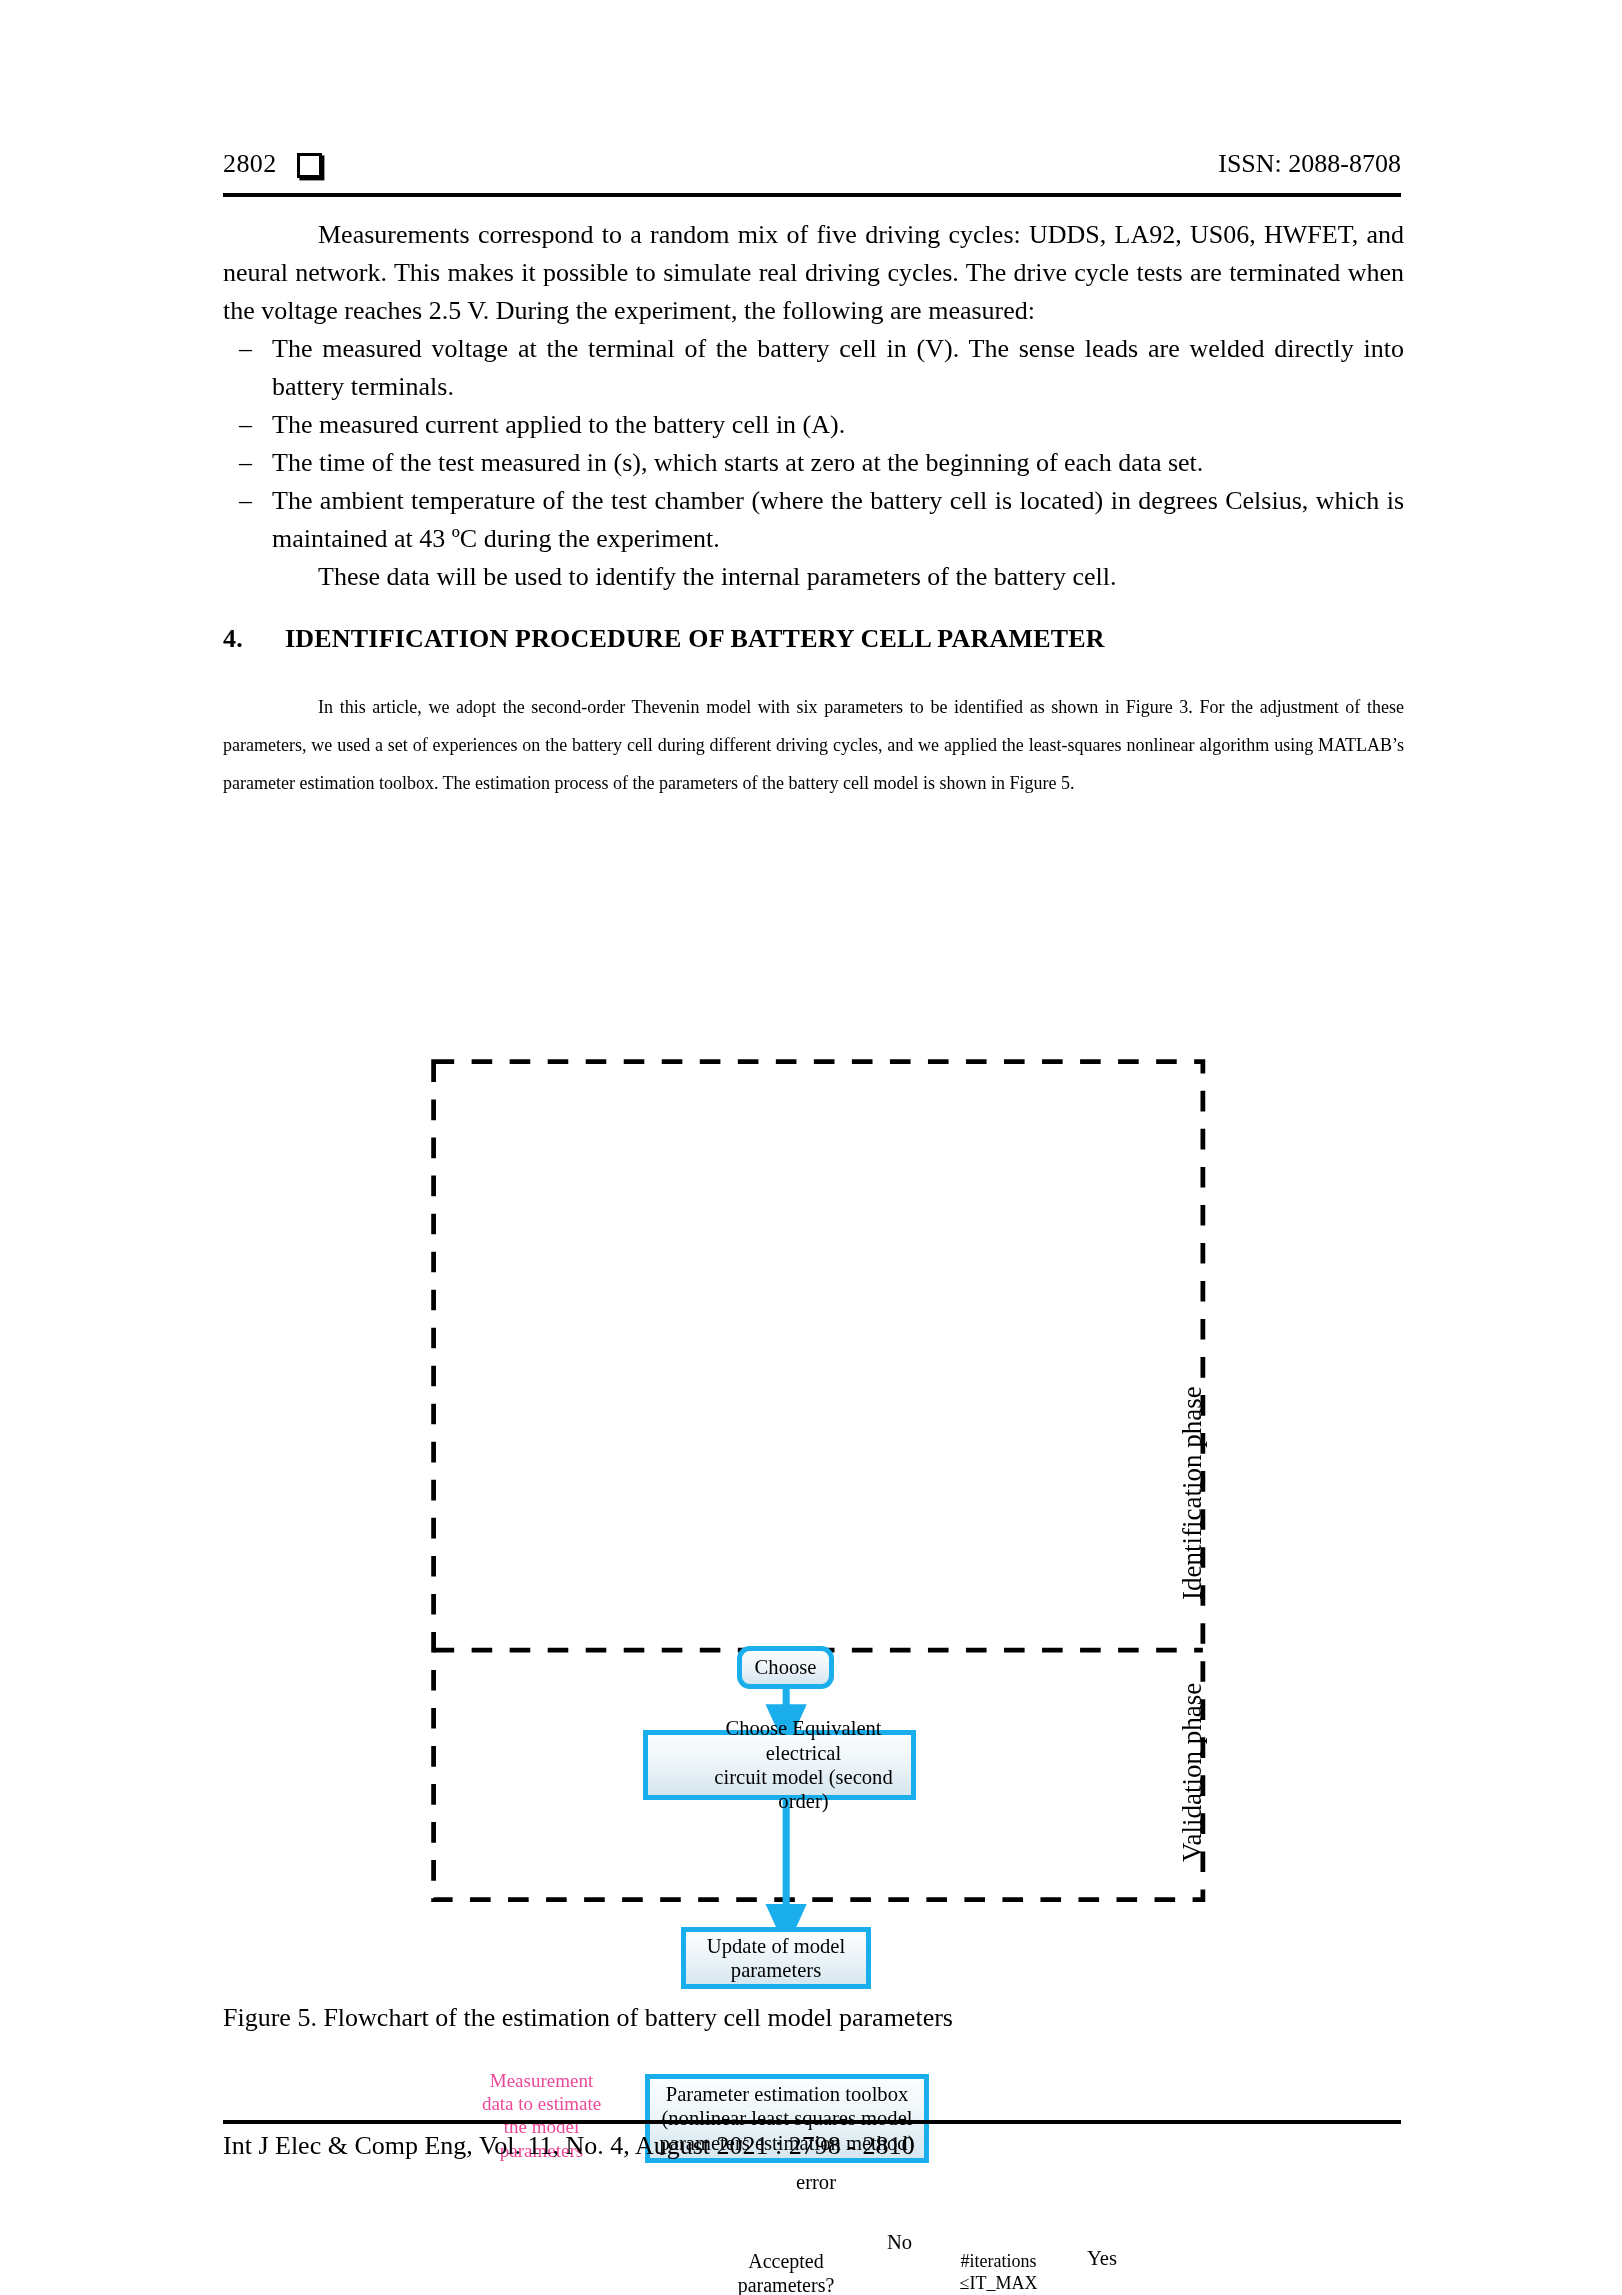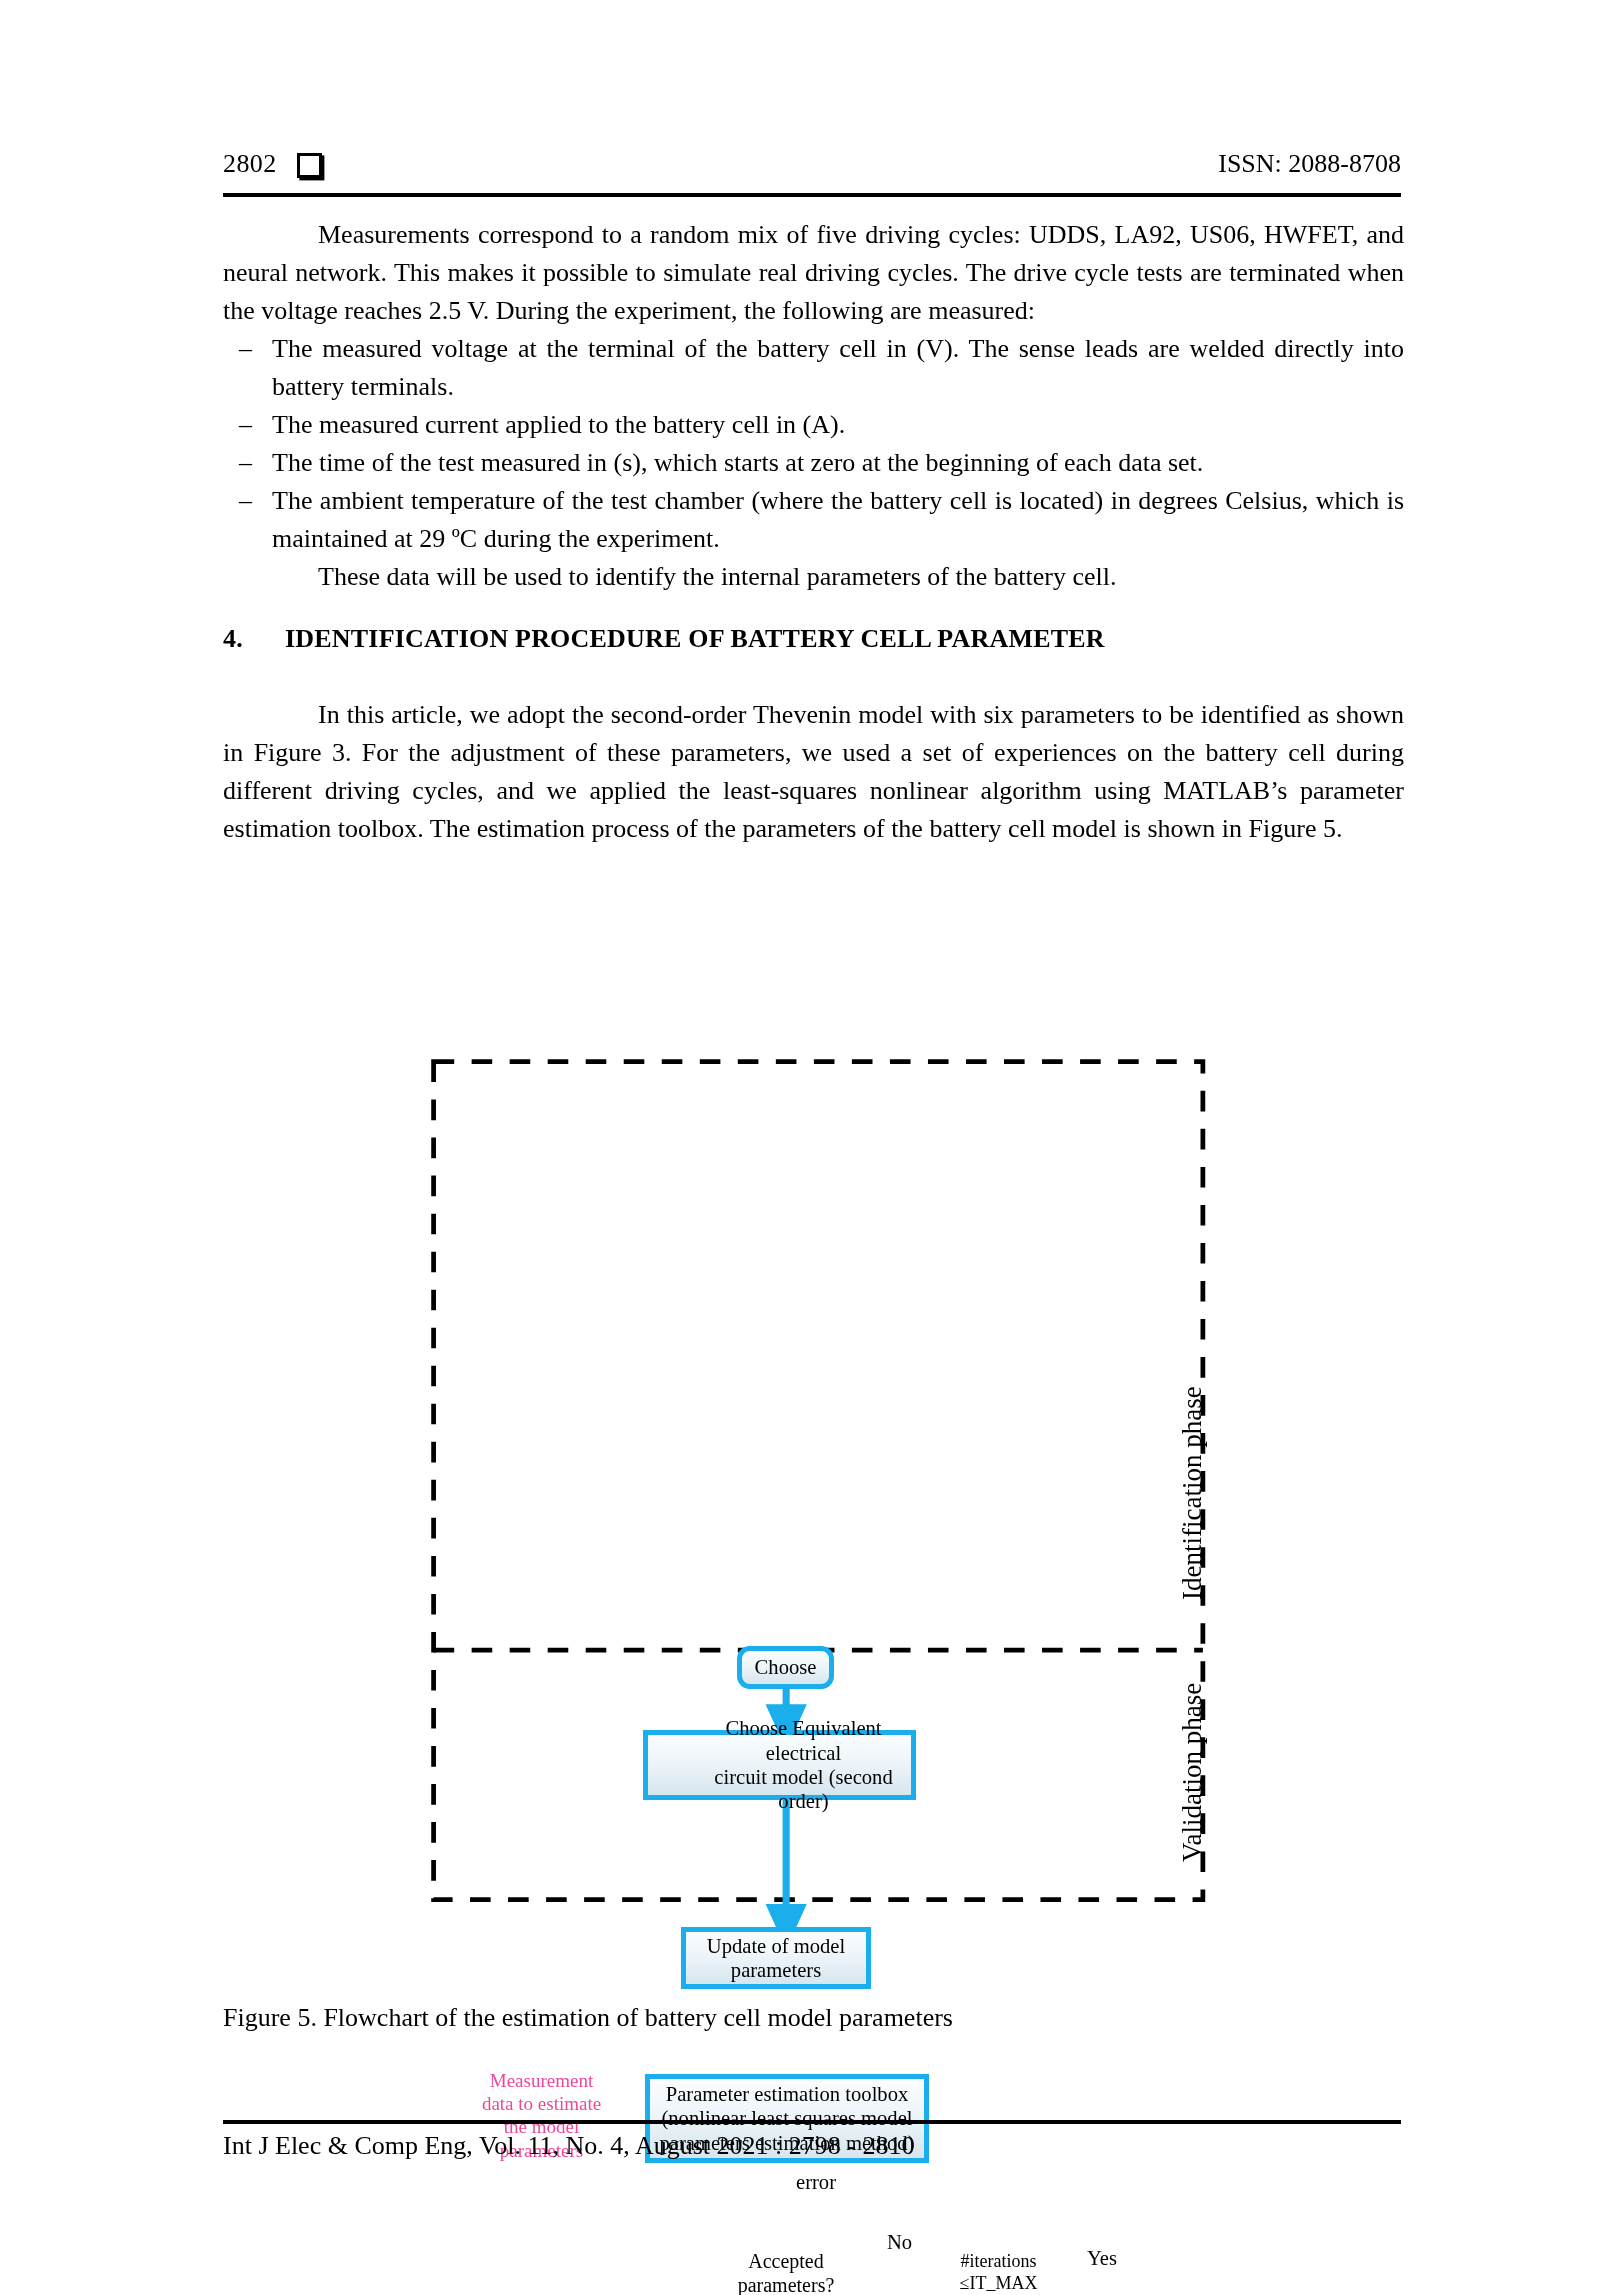--- a/index.html
+++ b/index.html
@@ -112,21 +112,21 @@
   .section-head .num {
     display: inline-block;
     width: 62px;
   }
 
   .sec-para {
     position: absolute;
     left: 223px;
     top: 670px;
     width: 1181px;
-    font-size: 26px;
+    font-size: 18px;
     line-height: 38px;
     text-align: justify;
     text-indent: 95px;
   }
 
   
   .flow {
     position: absolute;
     left: 0px;
     top: 808px;
@@ -233,21 +233,21 @@
     <span class="issn">ISSN: 2088-8708</span>
   </div>
   <div class="rule-top"></div>
 
   <div class="body-text">
     <p class="para">Measurements correspond to a random mix of five driving cycles: UDDS, LA92, US06, HWFET, and neural network. This makes it possible to simulate real driving cycles. The drive cycle tests are terminated when the voltage reaches 2.5 V. During the experiment, the following are measured:</p>
     <ul class="dash-list">
       <li><span class="dash">–</span><span>The measured voltage at the terminal of the battery cell in (V). The sense leads are welded directly into battery terminals.</span></li>
       <li><span class="dash">–</span><span>The measured current applied to the battery cell in (A).</span></li>
       <li><span class="dash">–</span><span>The time of the test measured in (s), which starts at zero at the beginning of each data set.</span></li>
-      <li><span class="dash">–</span><span>The ambient temperature of the test chamber (where the battery cell is located) in degrees Celsius, which is maintained at 29 ºC during the experiment.</span></li>
+      <li><span class="dash">–</span><span>The ambient temperature of the test chamber (where the battery cell is located) in degrees Celsius, which is maintained at 43 ºC during the experiment.</span></li>
     </ul>
     <p class="para nojust">These data will be used to identify the internal parameters of the battery cell.</p>
   </div>
 
   <div class="section-head">
     <span class="num">4.</span><span>IDENTIFICATION PROCEDURE OF BATTERY CELL PARAMETER</span>
   </div>
 
   <p class="sec-para">In this article, we adopt the second-order Thevenin model with six parameters to be identified as shown in Figure 3. For the adjustment of these parameters, we used a set of experiences on the battery cell during different driving cycles, and we applied the least-squares nonlinear algorithm using MATLAB’s parameter estimation toolbox. The estimation process of the parameters of the battery cell model is shown in Figure 5.</p>
 

